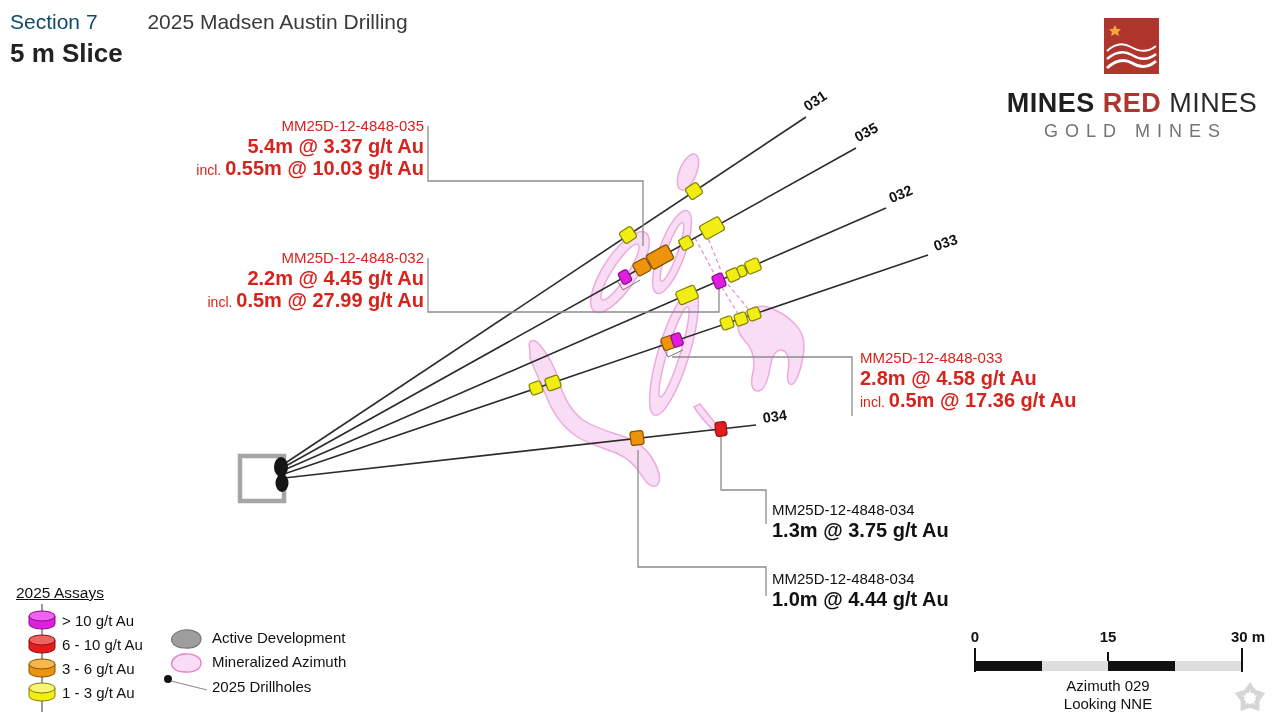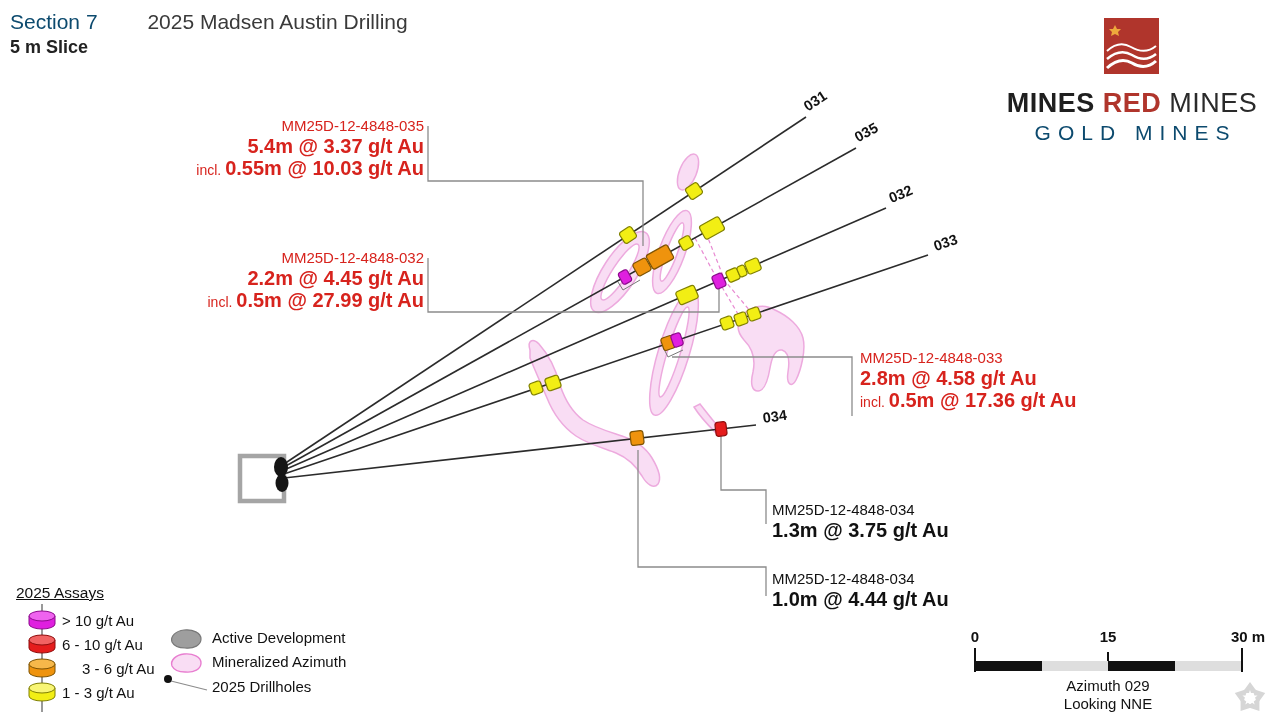--- a/index.html
+++ b/index.html
@@ -6,28 +6,28 @@
   body{
     width:1278px;height:718px;position:relative;background:#ffffff;overflow:hidden;
     font-family:"Liberation Sans",sans-serif;color:#222;
   }
   .abs{position:absolute;}
   
   #title-block{left:10px;top:8px;line-height:1.32;}
   #title-line1{font-size:21px;}
   #title-line1 .bold{font-weight:normal;color:#0c4a6e;}
   #title-line1 .reg{font-weight:400;color:#3a3a3a;margin-left:44px;}
-  #title-line2{font-size:18px;font-weight:bold;color:#222;}
+  #title-line2{font-size:26px;font-weight:bold;color:#222;}
   
   #logo{left:1000px;top:16px;width:264px;text-align:center;}
   #logo-words{margin-top:8px;font-size:27px;letter-spacing:.5px;white-space:nowrap;}
   #logo-words .w1{font-weight:bold;color:#1f1f1f;}
   #logo-words .w2{font-weight:bold;color:#b0352c;}
   #logo-words .w3{font-weight:300;color:#2a2a2a;}
-  #logo-tag{margin-top:2px;font-size:21px;letter-spacing:7px;padding-left:7px;color:#0c4a6e;}
+  #logo-tag{margin-top:2px;font-size:18px;letter-spacing:7px;padding-left:7px;color:#737373;}
   
   .ann{position:absolute;line-height:1.12;white-space:nowrap;}
   .ann.right{text-align:right;}
   .ann .name{font-size:15px;font-weight:400;display:block;}
   .ann .main{font-size:20px;font-weight:bold;display:block;}
   .ann .incl-pre{font-size:14px;font-weight:400;}
   .ann .incl-val{font-size:20px;font-weight:bold;}
   .ann.red{color:#d7231d;}
   .ann.black{color:#111;margin-top:15px;}
   
@@ -215,21 +215,21 @@
       </g>
       <g>
         <path d="M 15 88 v 8 a 13 5 0 0 0 26 0 v -8" fill="#f2ee14" stroke="#808002" stroke-width="1"></path>
         <ellipse cx="28" cy="88" rx="13" ry="5" fill="#f8f575" stroke="#808002" stroke-width="1"></ellipse>
       </g>
     </g>
 </svg>
 <div id="legend-assay-labels">
     <div class="legend-label" style="left: 62px; top: 612px;">&gt; 10 g/t Au</div>
     <div class="legend-label" style="left: 62px; top: 636px;">6 - 10 g/t Au</div>
-    <div class="legend-label" style="left: 62px; top: 660px; margin-left: 20px;">3 - 6 g/t Au</div>
+    <div class="legend-label" style="left: 62px; top: 660px;">3 - 6 g/t Au</div>
     <div class="legend-label" style="left: 62px; top: 684px;">1 - 3 g/t Au</div>
   </div>
 
 <svg class="abs" style="left:164px;top:624px" width="44" height="90" viewBox="0 0 44 90">
   <path fill="#9e9e9e" stroke="#787878" stroke-width="1.2" d="M 8 18 C 6 12 12 7 20 6 C 29 5 37 9 37 15 C 37 21 30 25 21 24 C 14 24 10 22 8 18 Z"></path>
   <path fill="#f9ddf4" stroke="#e87ed0" stroke-width="1.4" d="M 8 42 C 6 36 12 31 20 30 C 29 29 37 33 37 39 C 37 45 30 49 21 48 C 14 48 10 46 8 42 Z"></path>
   <circle cx="4" cy="55" r="4" fill="#111"></circle>
   <line x1="7" y1="57" x2="43" y2="66" stroke="#8c8c8c" stroke-width="1.2"></line>
 </svg>
 <div class="legend-label" style="left:212px;top:629px">Active Development</div>

